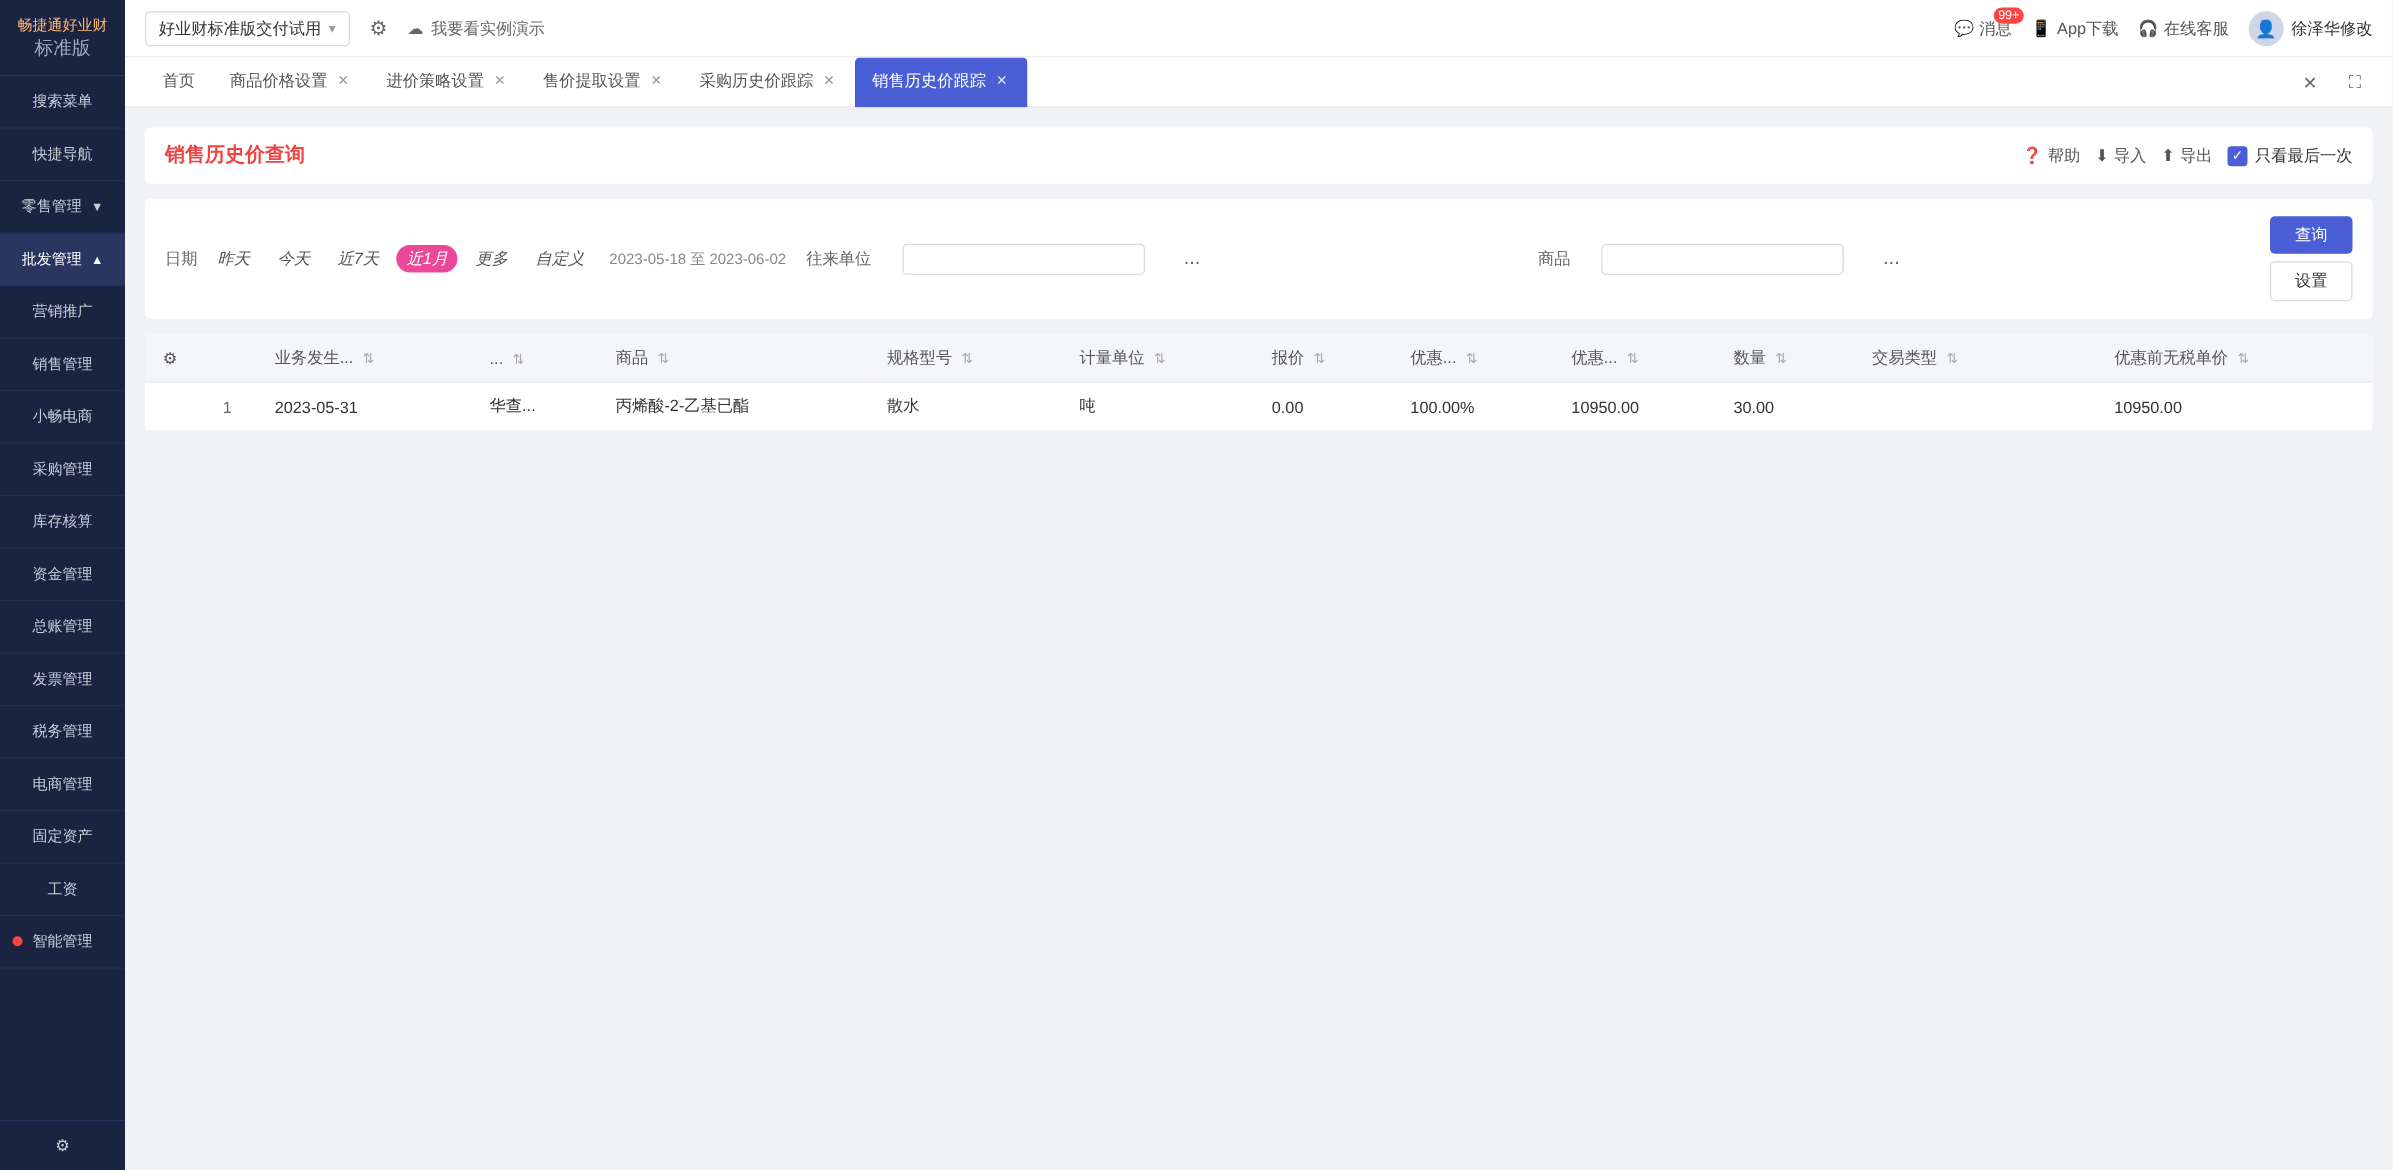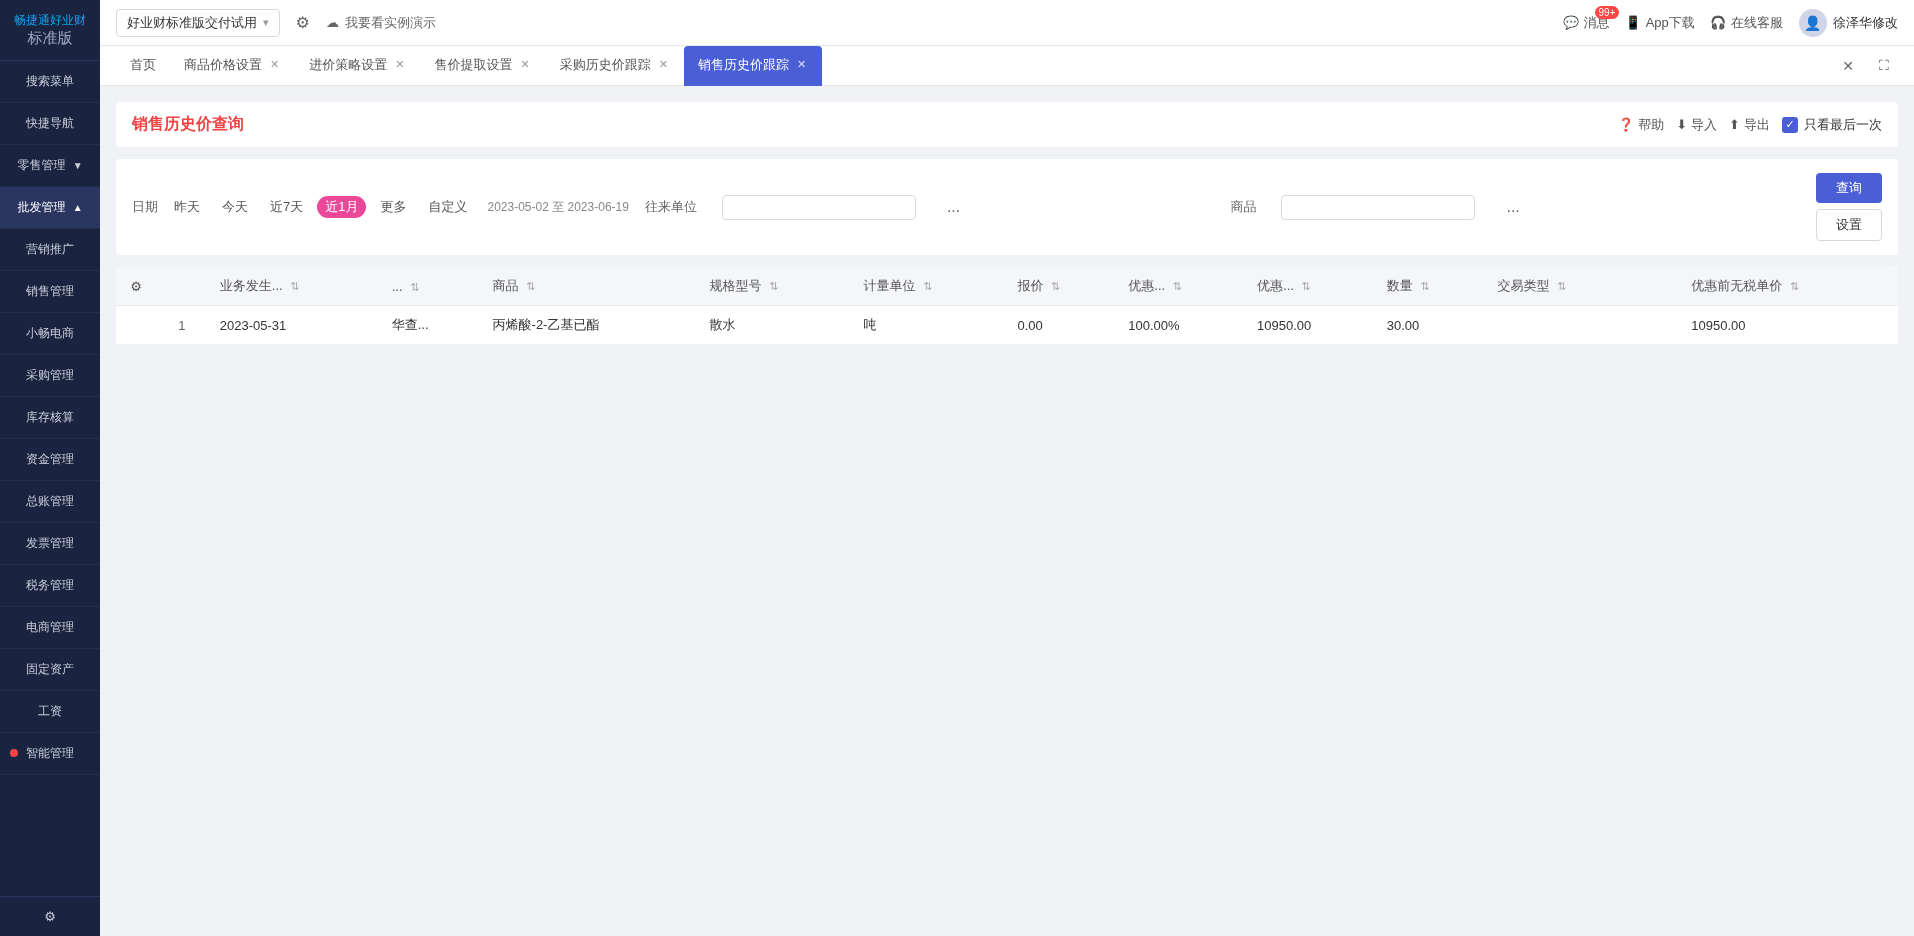--- a/index.html
+++ b/index.html
@@ -15,21 +15,21 @@
       flex-shrink: 0;
       height: 100%;
       overflow-y: auto;
     }
     .sidebar-logo {
       padding: 12px 8px;
       text-align: center;
       border-bottom: 1px solid #2a3560;
     }
     .sidebar-logo .logo-text {
-      color: #0ea5e9;
+      color: #fdba74;
       font-size: 12px;
       line-height: 1.4;
     }
     .sidebar-logo .logo-sub {
       color: #a0a8c0;
       font-size: 15px;
     }
     .sidebar-menu-item {
       padding: 12px 8px;
       text-align: center;
@@ -278,20 +278,21 @@
     }
     .filter-label {
       color: #666;
       font-size: 13px;
       white-space: nowrap;
     }
     .date-options {
       display: flex;
       align-items: center;
       gap: 6px;
+      font-style: italic;
     }
     .date-option {
       padding: 2px 8px;
       border-radius: 12px;
       cursor: pointer;
       font-size: 13px;
       color: #555;
     }
     .date-option.active {
       background: #ec4899;
@@ -541,21 +542,21 @@
         <div class="filter-group">
           <span class="filter-label">日期</span>
           <div class="date-options">
             <span class="date-option">昨天</span>
             <span class="date-option">今天</span>
             <span class="date-option">近7天</span>
             <span class="date-option active">近1月</span>
             <span class="date-option">更多</span>
             <span class="date-option">自定义</span>
           </div>
-          <span class="date-range">2023-05-02 至 2023-06-19</span>
+          <span class="date-range">2023-05-18 至 2023-06-02</span>
         </div>
 
         <div class="filter-input-group">
           <span class="filter-label">往来单位</span>
           <input class="filter-input" type="text" style="">
           <span class="filter-dots">...</span>
         </div>
 
         <div class="filter-input-group">
           <span class="filter-label">商品</span>

